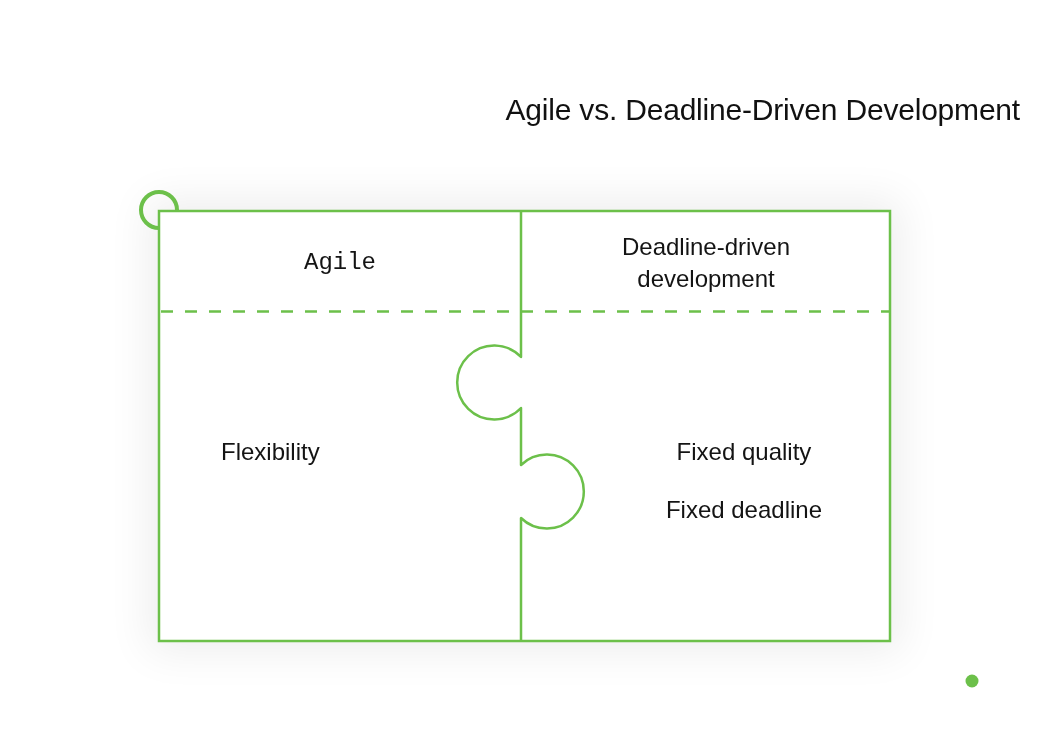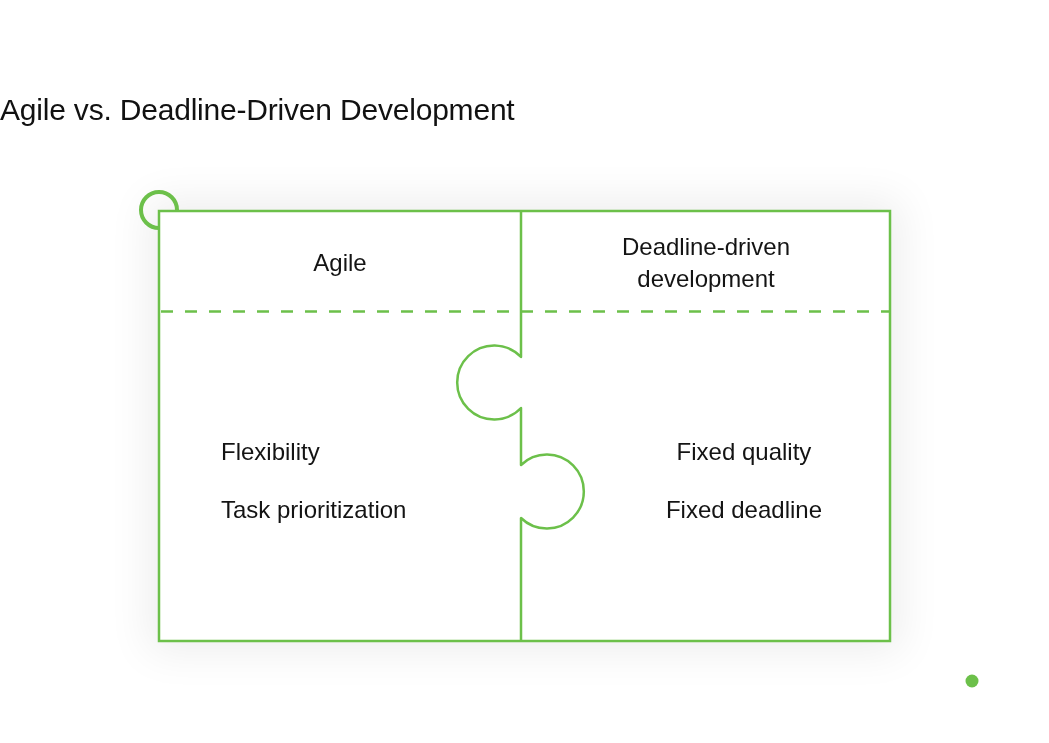--- a/index.html
+++ b/index.html
@@ -13,21 +13,21 @@
       position: relative;
       overflow: hidden;
       font-family: "Liberation Sans", "DejaVu Sans", sans-serif;
       color: #1a1a1a;
     }
     .title {
       position: absolute;
       left: 0;
       width: 1020px;
       top: 90px;
-      text-align: left;
+      text-align: right;
       font-size: 30px;
       line-height: 40px;
       letter-spacing: -0.2px;
       color: #111111;
     }
     .shadow {
       position: absolute;
       left: 158px;
       top: 210px;
       width: 733px;
@@ -46,20 +46,21 @@
       position: absolute;
       text-align: center;
       font-size: 24px;
       line-height: 32px;
       color: #141414;
     }
     .header-left {
       left: 160px;
       width: 360px;
       top: 247px;
+      font-family: Liberation Mono, monospace;
     }
     .header-right {
       left: 522px;
       width: 368px;
       top: 231px;
     }
     .list {
       position: absolute;
       margin: 0;
       padding: 0;
@@ -111,19 +112,18 @@
 
 <div class="header-cell header-left">Agile</div>
 
 <div class="header-cell header-right">
   <div>Deadline-driven</div>
   <div>development</div>
 </div>
 
 <ul class="list list-left">
   <li>Flexibility</li>
-  <li>Task prioritization</li>
 </ul>
 
 <ul class="list list-right">
   <li>Fixed quality</li>
   <li>Fixed deadline</li>
 </ul>
 
 </body></html>

